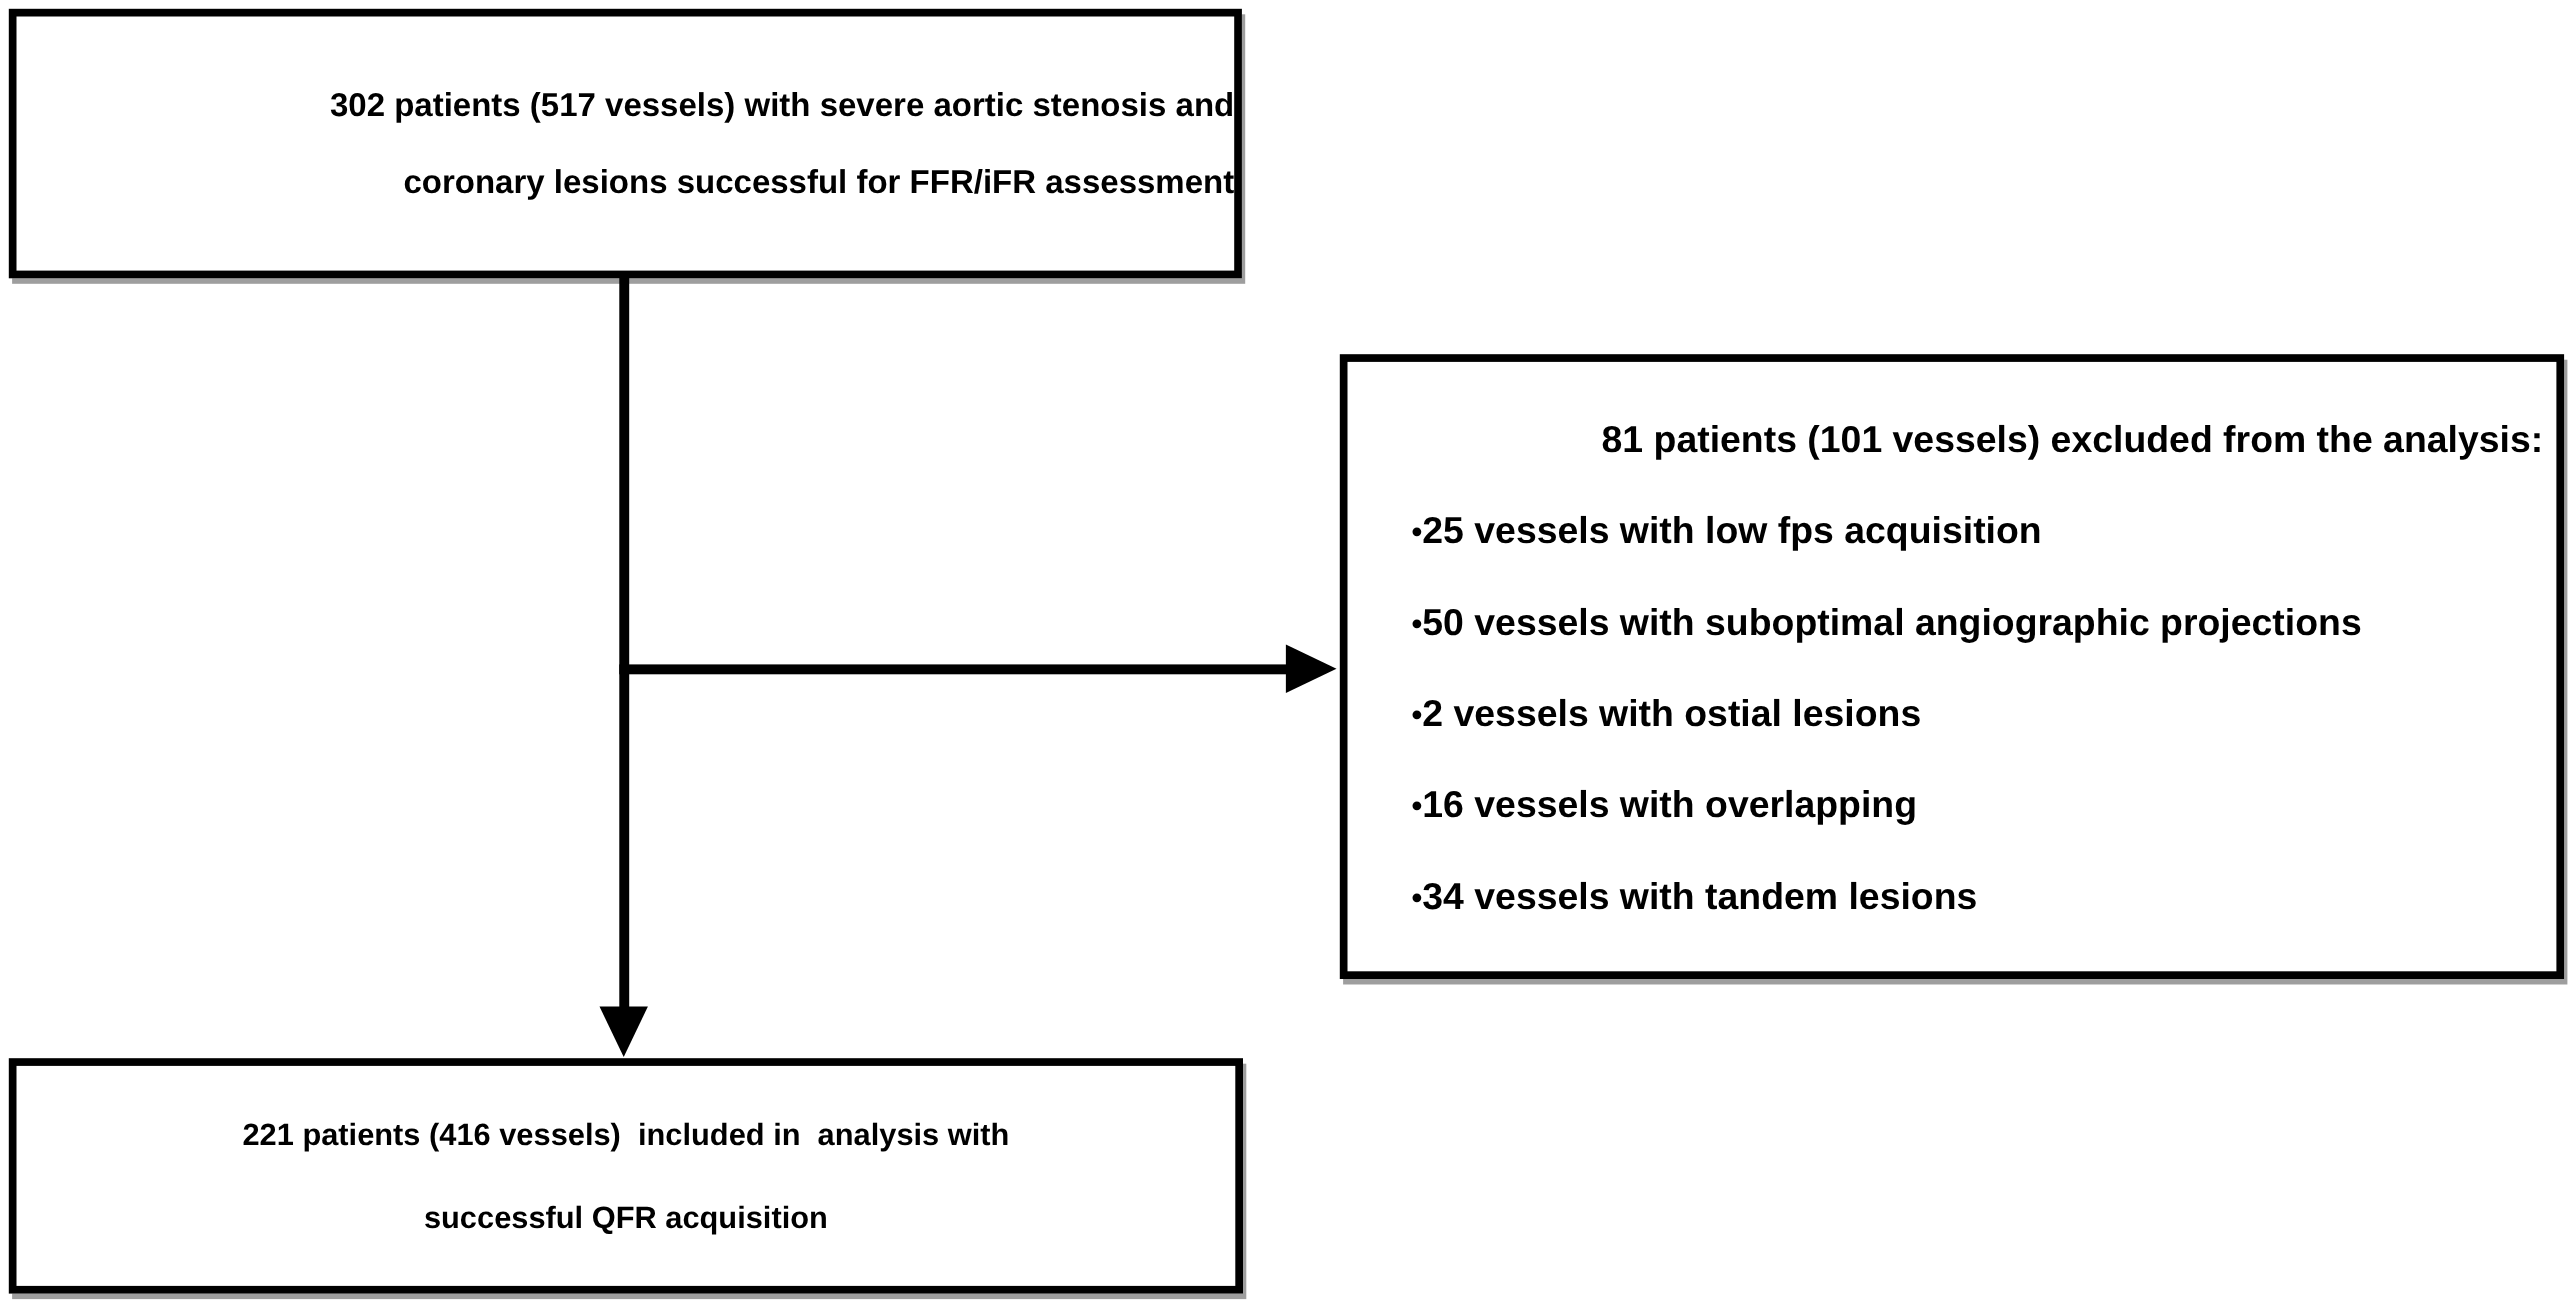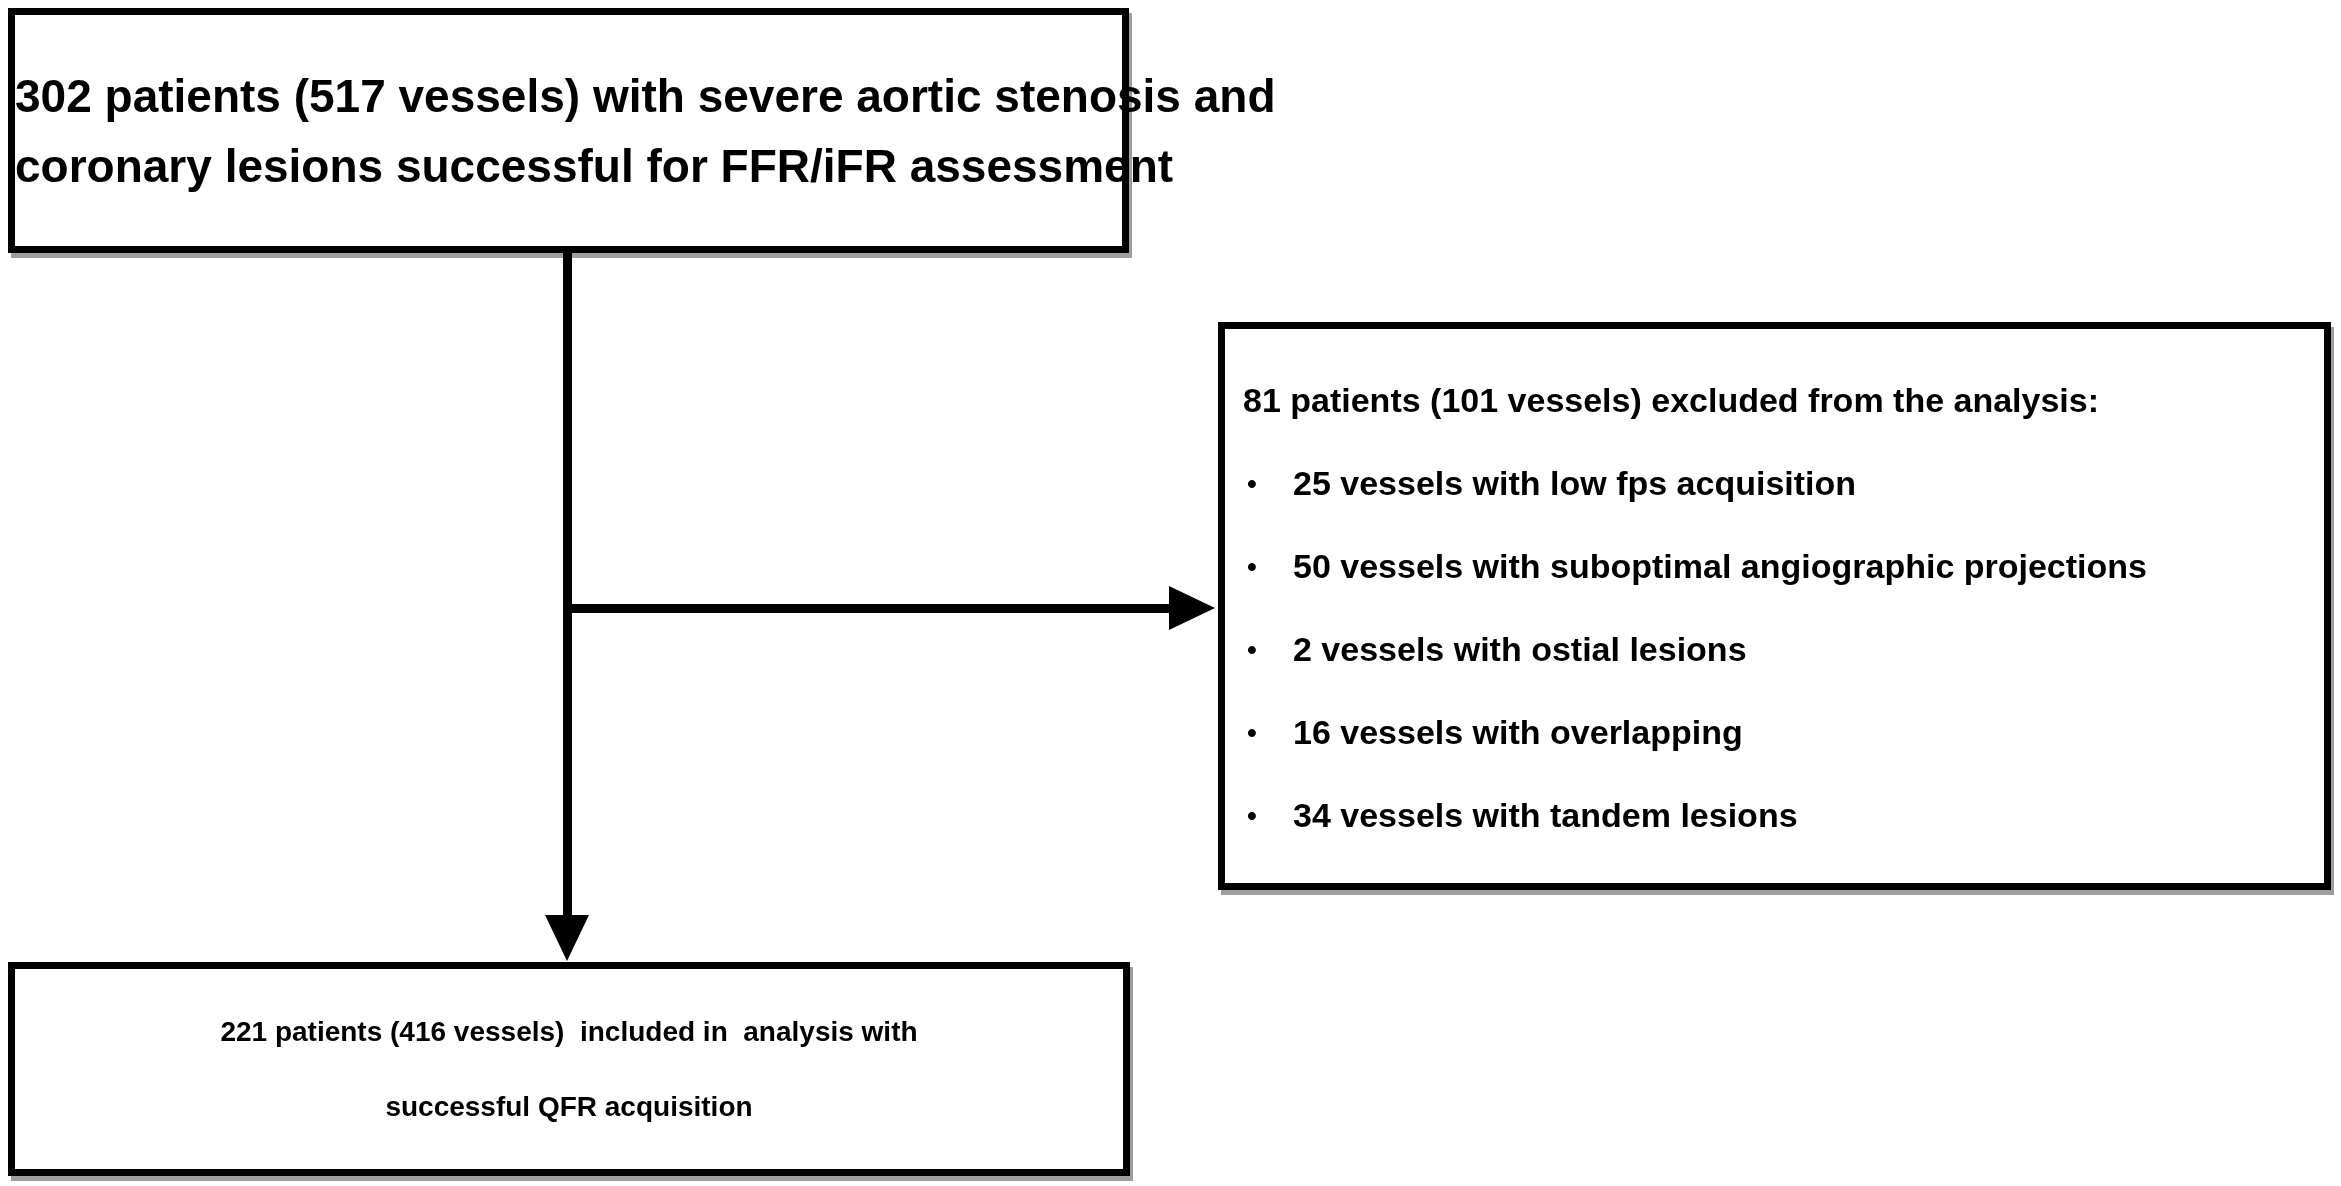--- a/index.html
+++ b/index.html
@@ -15,34 +15,35 @@
   }
   .box {
     position: absolute;
     box-sizing: border-box;
     border: 7px solid #000000;
     background: #ffffff;
     box-shadow: 3px 5px 0 rgba(40,40,40,0.45);
   }
   .top-box {
     left: 8px; top: 8px; width: 1121px; height: 245px;
-    display: flex; flex-direction: column; justify-content: center; align-items: flex-start;
-    text-align: center; font-size: 46px; line-height: 70px;
+    display: flex; flex-direction: column; justify-content: center; align-items: flex-end;
+    text-align: center; font-size: 30px; line-height: 70px;
     white-space: pre;
   }
   .bottom-box {
     left: 8px; top: 962px; width: 1122px; height: 214px;
     display: flex; flex-direction: column; justify-content: center; align-items: center;
     text-align: center; font-size: 28px; line-height: 75px;
     white-space: pre;
   }
   .exclusion-box {
     left: 1218px; top: 322px; width: 1113px; height: 568px;
     font-size: 34px;
     padding: 30px 12px 0 18px;
+    text-align: right;
   }
   .excl-header { line-height: 83px; white-space: pre; }
   .excl-list { list-style: none; margin: 0; padding: 0; }
   .excl-list li { display: flex; line-height: 83px; }
   .excl-list .bullet {
     width: 46px; padding-left: 4px;
     font-size: 28px; line-height: 83px;
     flex: 0 0 46px;
   }
   .excl-list .item-text { white-space: pre; }

